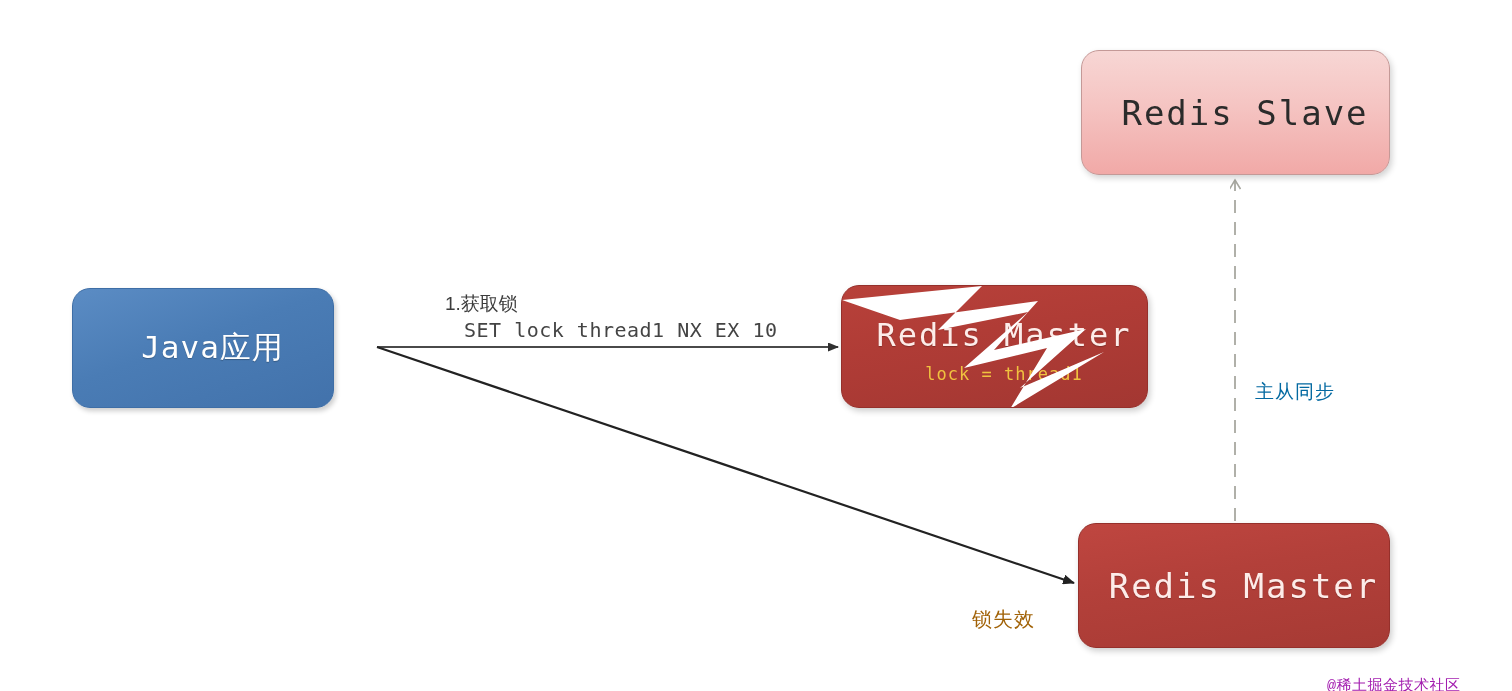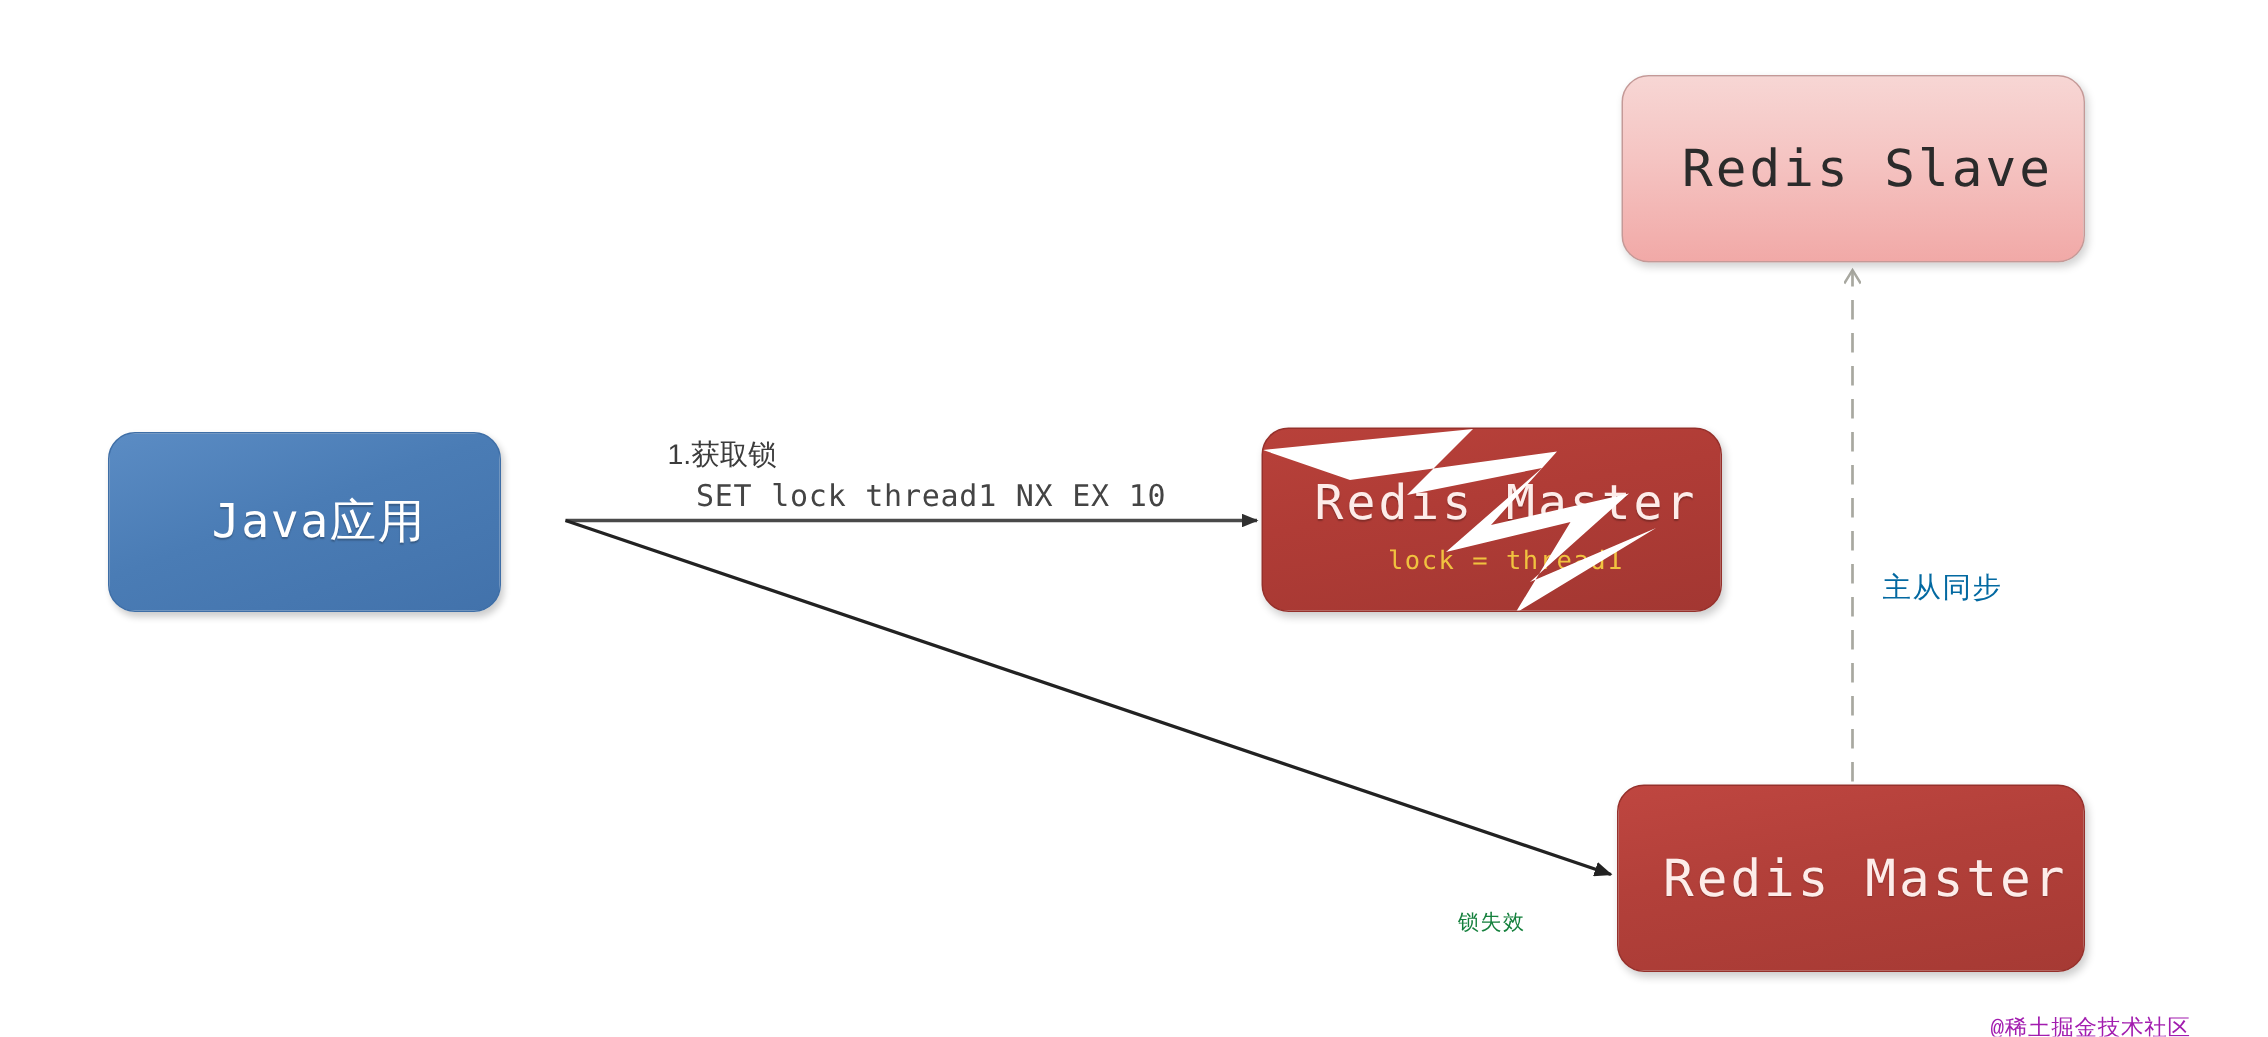--- a/index.html
+++ b/index.html
@@ -153,23 +153,23 @@
     left: 1255px;
     top: 379px;
     color: #0369a1;
     font-family: "DejaVu Sans", sans-serif;
     font-size: 19px;
     letter-spacing: 1px;
   }
   #label-lock-invalid {
     left: 972px;
     top: 606px;
-    color: #15803d;
+    color: #a16207;
     font-family: "DejaVu Sans", sans-serif;
-    font-size: 14px;
+    font-size: 20px;
     letter-spacing: 1px;
   }
   #watermark {
     position: absolute;
     left: 1327px;
     top: 676px;
     color: #a21caf;
     font-family: Liberation Mono, monospace;
     font-size: 15px;
     letter-spacing: 0.5px;

